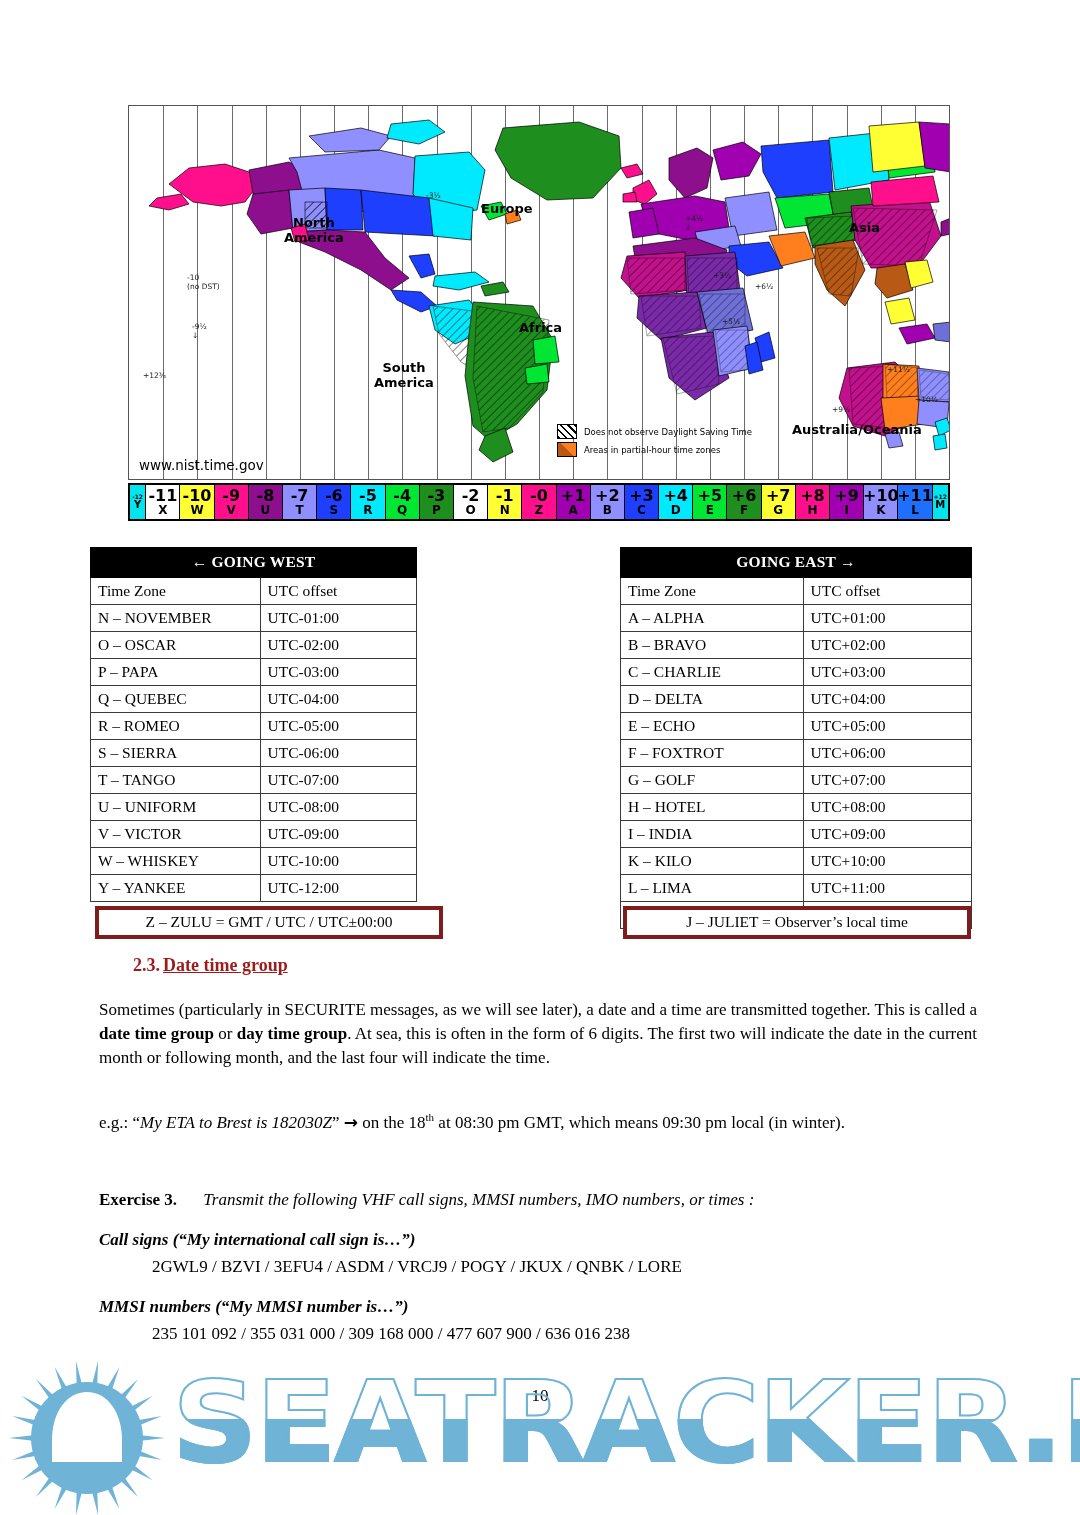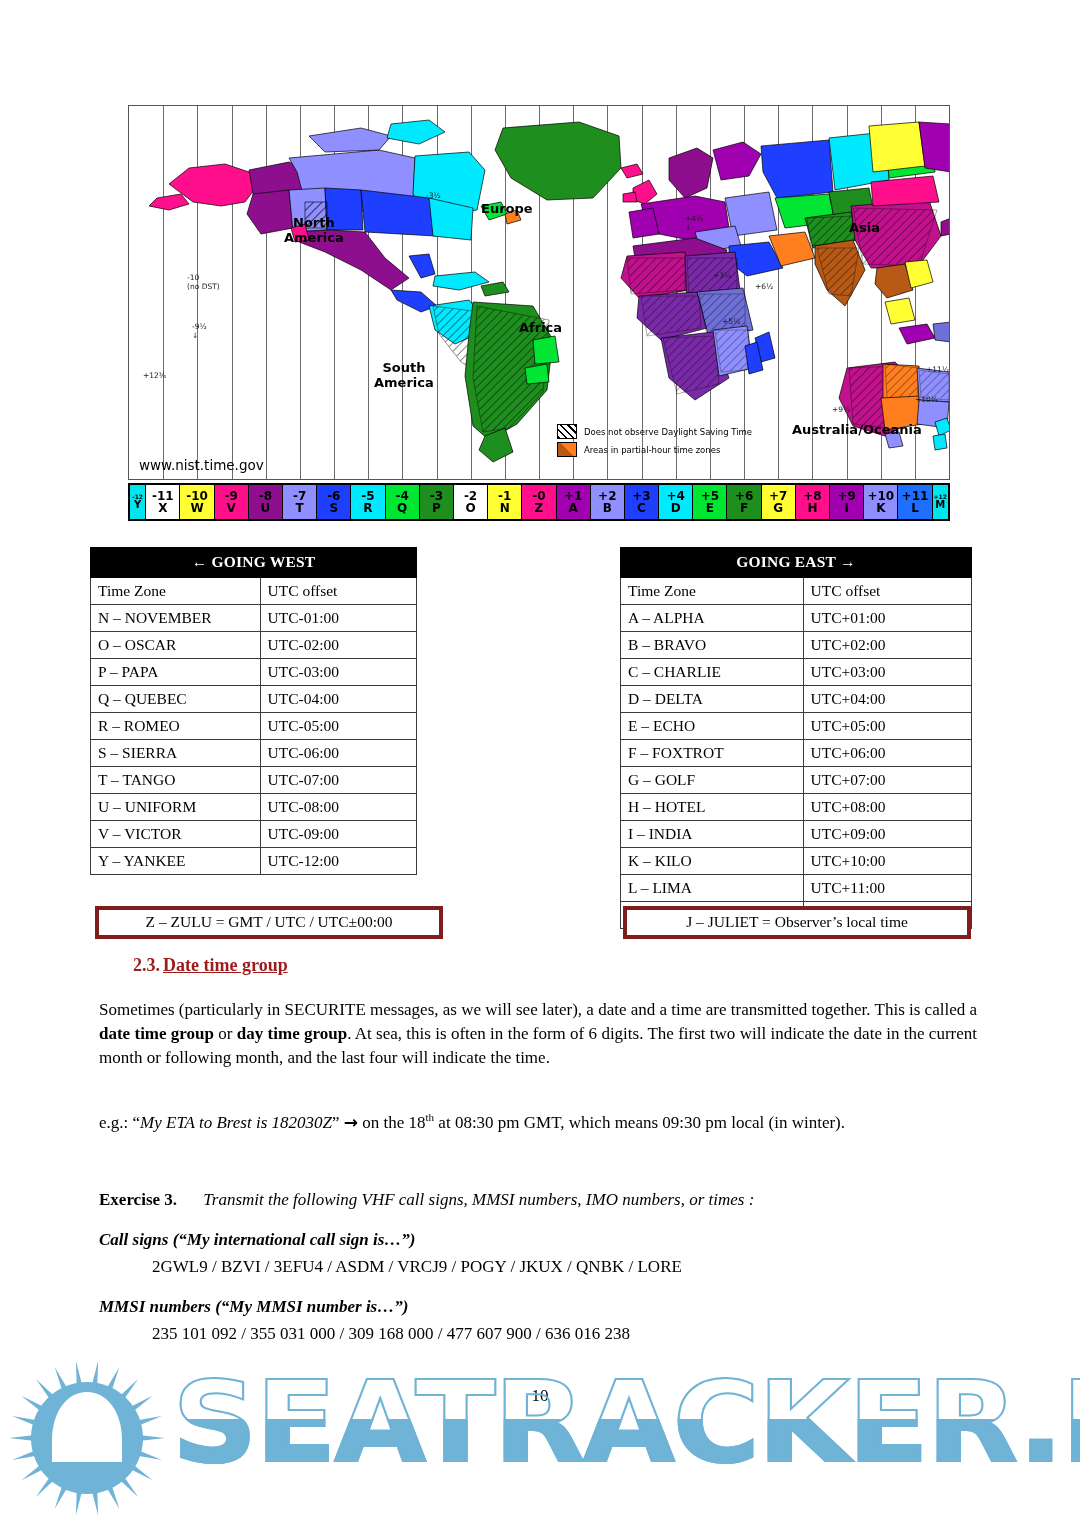--- a/index.html
+++ b/index.html
@@ -130,21 +130,21 @@
     justify-content: center;
     align-items: center;
     font-family: "DejaVu Sans", sans-serif;
     font-weight: bold;
     color: #000;
     line-height: 1.0;
     min-width: 0;
   }
   .zone-cell:last-child { border-right: none; }
   .zone-cell.half { flex: 0.46 1 0; }
-  .zone-off { font-size: 12px; }
+  .zone-off { font-size: 16px; }
   .zone-let { font-size: 12px; }
   .zone-cell.half .zone-off { font-size: 6px; }
   .zone-cell.half .zone-let { font-size: 10px; }
 
   
   .tbl {
     position: absolute;
     border-collapse: collapse;
     font-family: "Liberation Serif", serif;
     table-layout: fixed;
@@ -446,21 +446,21 @@
 ↓</div>
           <div class="map-note" style="left: 14px; top: 266px;">+12¾</div>
           <div class="map-note" style="left: 297px; top: 86px;">-3½</div>
           <div class="map-note" style="left: 584px; top: 166px;">+3½</div>
           <div class="map-note" style="left: 556px; top: 109px;">+4½
 ↓</div>
           <div class="map-note" style="left: 593px; top: 212px;">+5½</div>
           <div class="map-note" style="left: 626px; top: 177px;">+6½</div>
           <div class="map-note" style="left: 703px; top: 300px;">+9½</div>
           <div class="map-note" style="left: 786px; top: 290px;">+10½</div>
-          <div class="map-note" style="left: 797px; top: 260px;">+11½</div>
+          <div class="map-note" style="left: 758px; top: 260px;">+11½</div>
         </div>
 
       <div class="legend">
         <div class="legend-row">
           <span class="legend-swatch sw-dst"></span>
           <span class="legend-text">Does not observe Daylight Saving Time</span>
         </div>
         <div class="legend-row">
           <span class="legend-swatch sw-partial"></span>
           <span class="legend-text">Areas in partial-hour time zones</span>
@@ -617,20 +617,24 @@
           <td>T – TANGO</td>
           <td>UTC-07:00</td>
         </tr>
         <tr>
           <td>U – UNIFORM</td>
           <td>UTC-08:00</td>
         </tr>
         <tr>
           <td>V – VICTOR</td>
           <td>UTC-09:00</td>
+        </tr>
+        <tr>
+          <td>W – WHISKEY</td>
+          <td>UTC-10:00</td>
         </tr>
         <tr>
           <td>Y – YANKEE</td>
           <td>UTC-12:00</td>
         </tr>
       </tbody>
   </table>
 
   <div class="footbox zulu">Z – ZULU = GMT / UTC  / UTC±00:00</div>
 

